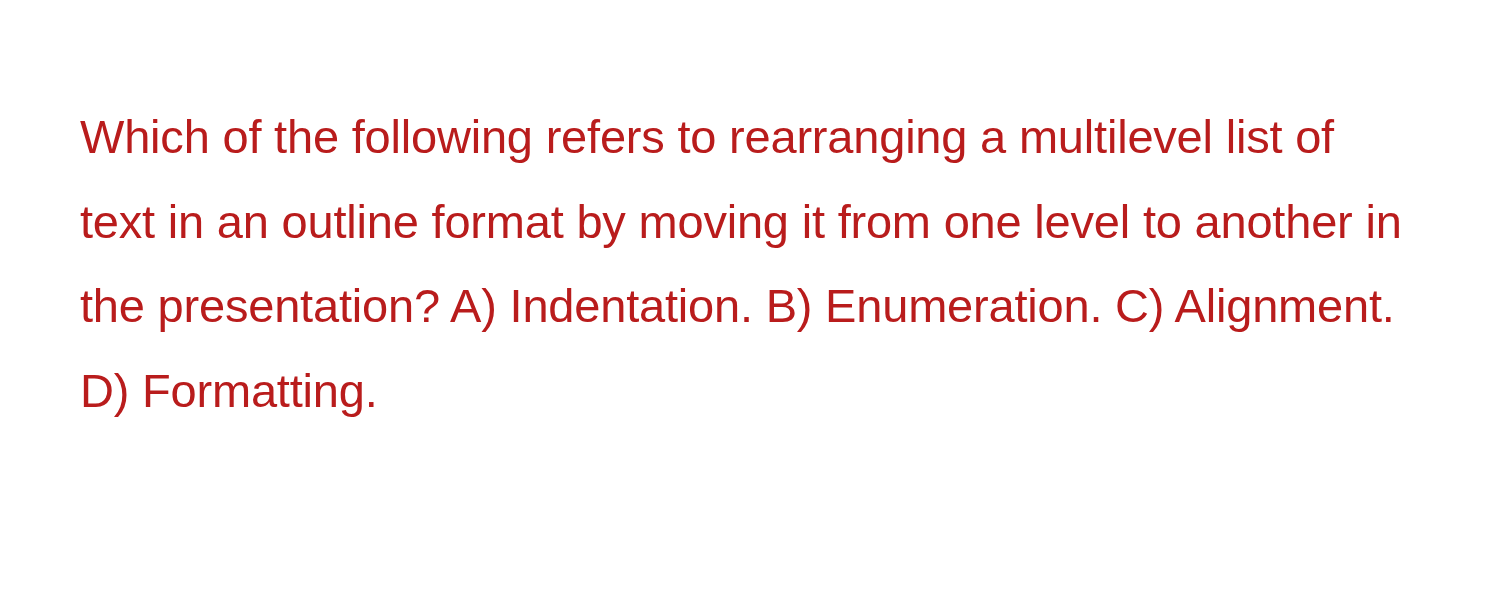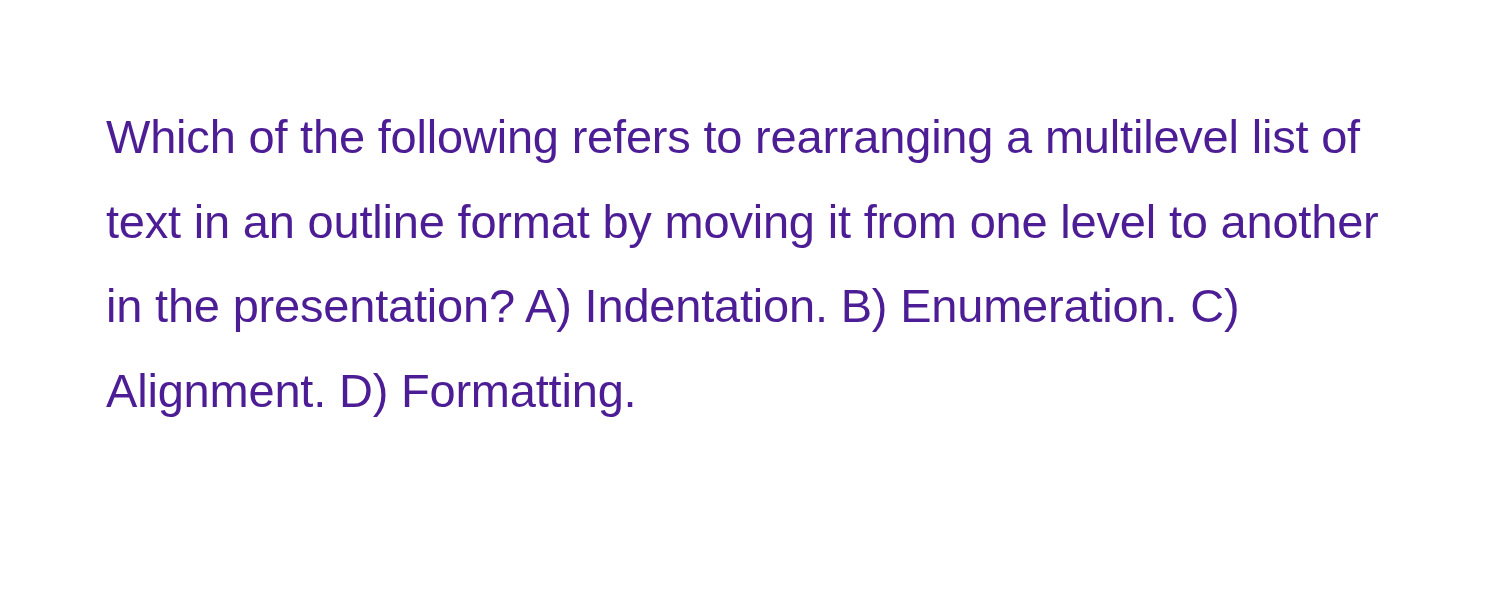--- a/index.html
+++ b/index.html
@@ -17,24 +17,23 @@
     .container {
       width: 100%;
       height: 100%;
       padding: 95px 80px 80px 80px;
       display: flex;
       align-items: flex-start;
     }
     .question-text {
       font-size: 47px;
       line-height: 1.8;
-      color: #4c1d95;
+      color: #b91c1c;
       font-weight: 400;
       letter-spacing: -0.2px;
-      margin-left: 26px;
     }
   </style>
 </head>
 <body>
 
 <div class="container">
   <p class="question-text">Which of the following refers to rearranging a multilevel list of text in an outline format by moving it from one level to another in the presentation? A) Indentation. B) Enumeration. C) Alignment. D) Formatting.</p>
 </div>
 
 </body></html>

